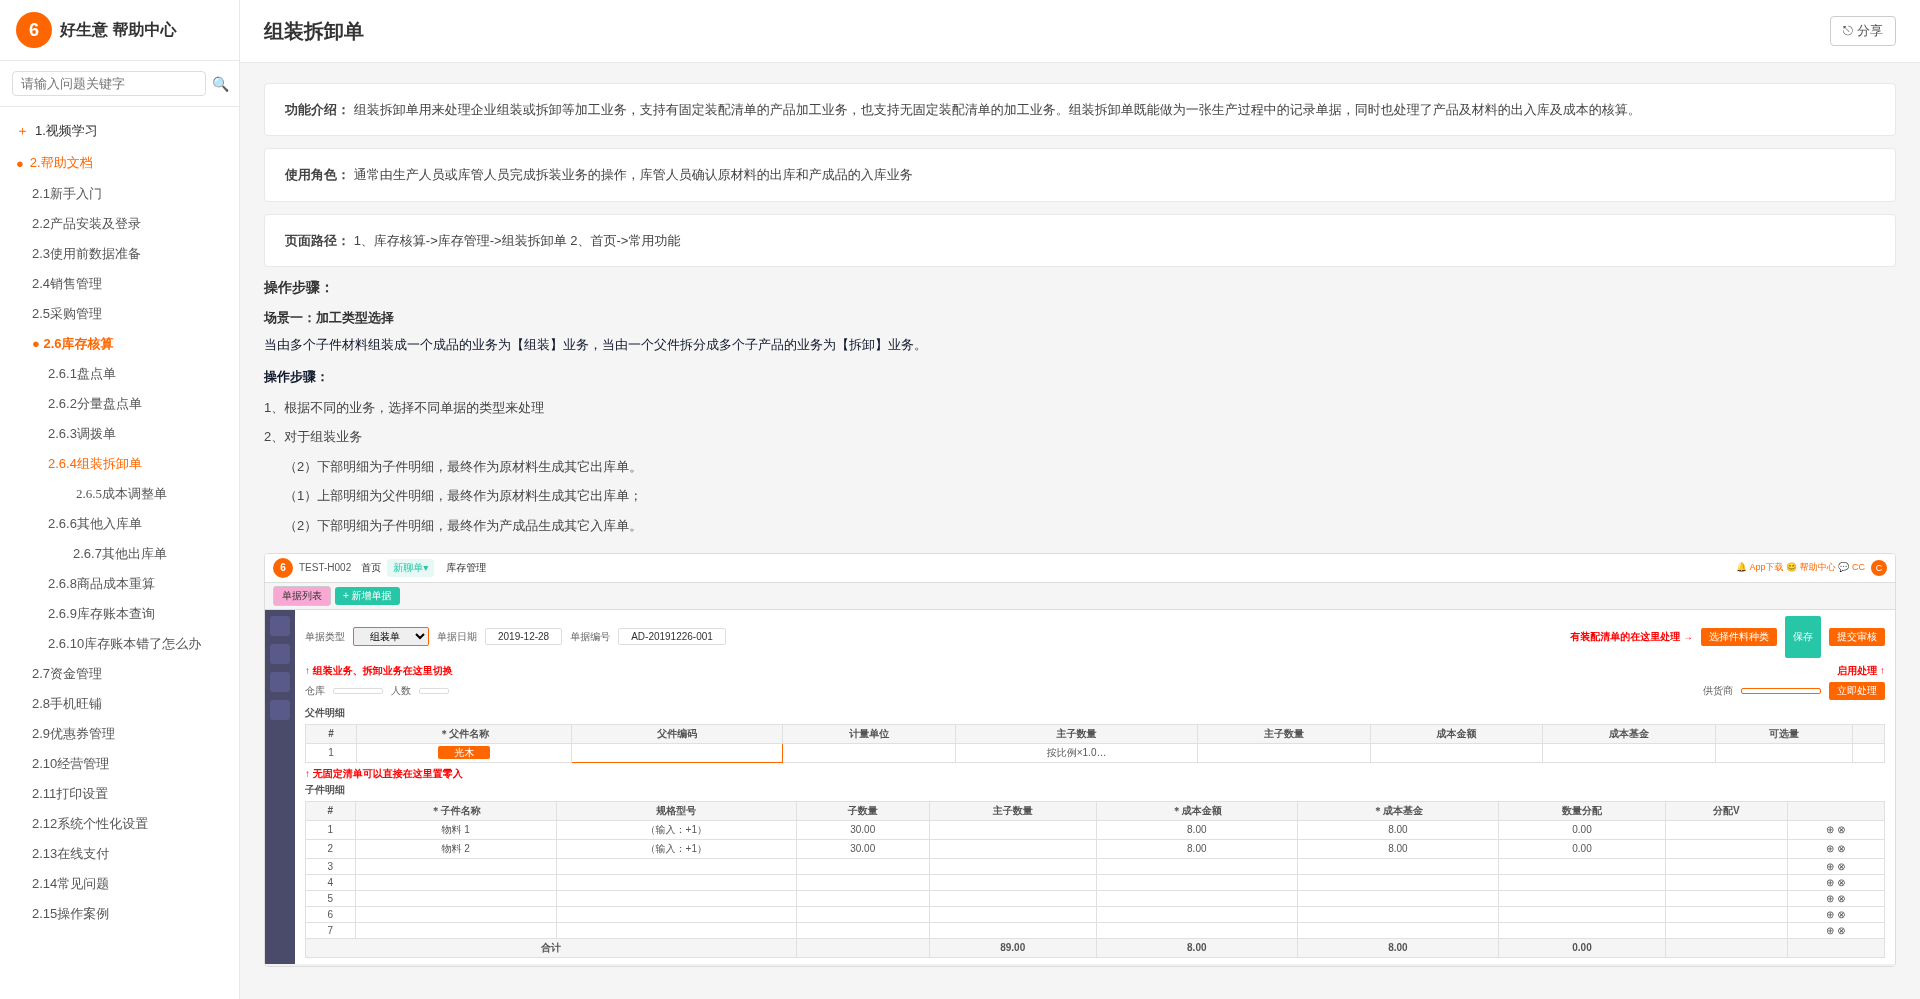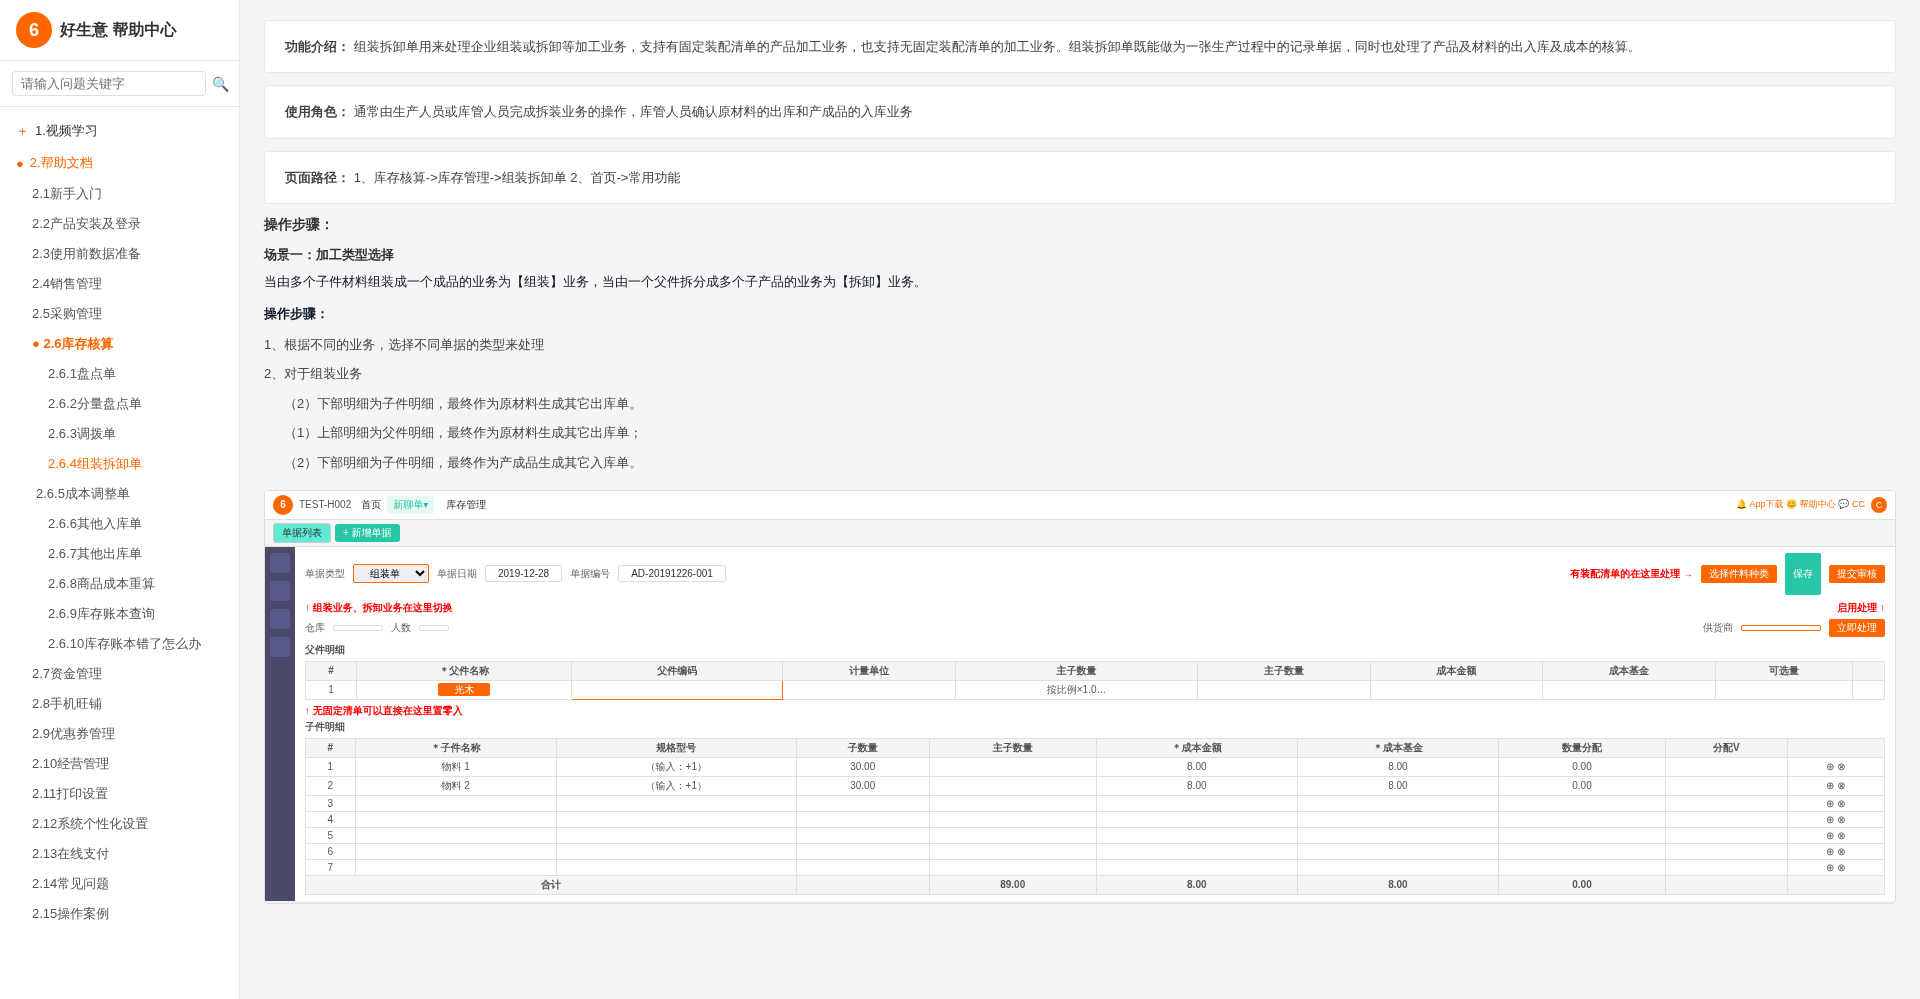--- a/index.html
+++ b/index.html
@@ -312,27 +312,27 @@
     </div>
     <div class="nav-sub-item" style="padding-left:48px;">
       <span>2.6.2分量盘点单</span>
     </div>
     <div class="nav-sub-item" style="padding-left:48px;">
       <span>2.6.3调拨单</span>
     </div>
     <div class="nav-sub-item active" style="padding-left:48px; color:#f60;">
       <span>2.6.4组装拆卸单</span>
     </div>
-    <div class="nav-sub-item" style="padding-left:36px;">
+    <div class="nav-sub-item" style="padding-left:76px;font-family:Liberation Serif, serif;">
       <span>2.6.5成本调整单</span>
     </div>
     <div class="nav-sub-item" style="padding-left:48px;">
       <span>2.6.6其他入库单</span>
     </div>
-    <div class="nav-sub-item" style="padding-left:48px;">
+    <div class="nav-sub-item" style="padding-left:73px;">
       <span>2.6.7其他出库单</span>
     </div>
     <div class="nav-sub-item" style="padding-left:48px;">
       <span>2.6.8商品成本重算</span>
     </div>
     <div class="nav-sub-item" style="padding-left:48px;">
       <span>2.6.9库存账本查询</span>
     </div>
     <div class="nav-sub-item" style="padding-left:48px;">
       <span>2.6.10库存账本错了怎么办</span>
@@ -361,20 +361,27 @@
     <div class="nav-sub-item">
       <span>2.14常见问题</span>
     </div>
     <div class="nav-sub-item">
       <span>2.15操作案例</span>
     </div>
   </nav>
 </div>
 
 <div id="main">
+  <div class="main-header">
+    <h1 class="main-title">组装拆卸单</h1>
+    <button class="share-btn">
+      <span>⎋</span>
+      <span>分享</span>
+    </button>
+  </div>
 
   <div class="content-area">
 
     <div class="info-block">
       <span class="bold">功能介绍：</span>
       <span>组装拆卸单用来处理企业组装或拆卸等加工业务，支持有固定装配清单的产品加工业务，也支持无固定装配清单的加工业务。组装拆卸单既能做为一张生产过程中的记录单据，同时也处理了产品及材料的出入库及成本的核算。</span>
     </div>
 
     <div class="info-block">
       <span class="bold">使用角色：</span>
@@ -411,21 +418,21 @@
             <span style="font-size:10px;color:#555;">TEST-H002</span>
             <span style="margin-left:4px;font-size:10px;">首页</span>
             <span style="color:#26c6a6;background:#e8f8f5;padding:2px 6px;border-radius:3px;font-size:10px;">新聊单▾</span>
             <span style="font-size:10px;margin-left:6px;">库存管理</span>
             <div style="flex:1;"></div>
             <span style="font-size:9px;color:#f60;">🔔 App下载 😊 帮助中心 💬 CC</span>
             <div style="width:16px;height:16px;background:#f60;border-radius:50%;display:flex;align-items:center;justify-content:center;color:#fff;font-size:9px;">C</div>
           </div>
 
           <div style="background:#f5f5f5;display:flex;align-items:center;padding:3px 8px;gap:4px;border-bottom:1px solid #ddd;">
-            <span style="background:#5eead4;border:1px solid #ccc;padding:2px 8px;border-radius:3px;font-size:10px;">单据列表</span>
+            <span style="background:#f9a8d4;border:1px solid #ccc;padding:2px 8px;border-radius:3px;font-size:10px;">单据列表</span>
             <span style="background:#26c6a6;color:#fff;padding:2px 8px;border-radius:3px;font-size:10px;">+ 新增单据</span>
             <div style="flex:1;"></div>
           </div>
 
           <div class="fake-body">
 
             <div class="fake-sidebar-small" style="display:flex;flex-direction:column;align-items:center;padding:6px 0;gap:8px;">
               <div style="width:20px;height:20px;background:#5a5a8a;border-radius:3px;"></div>
               <div style="width:20px;height:20px;background:#5a5a8a;border-radius:3px;"></div>
               <div style="width:20px;height:20px;background:#5a5a8a;border-radius:3px;"></div>

